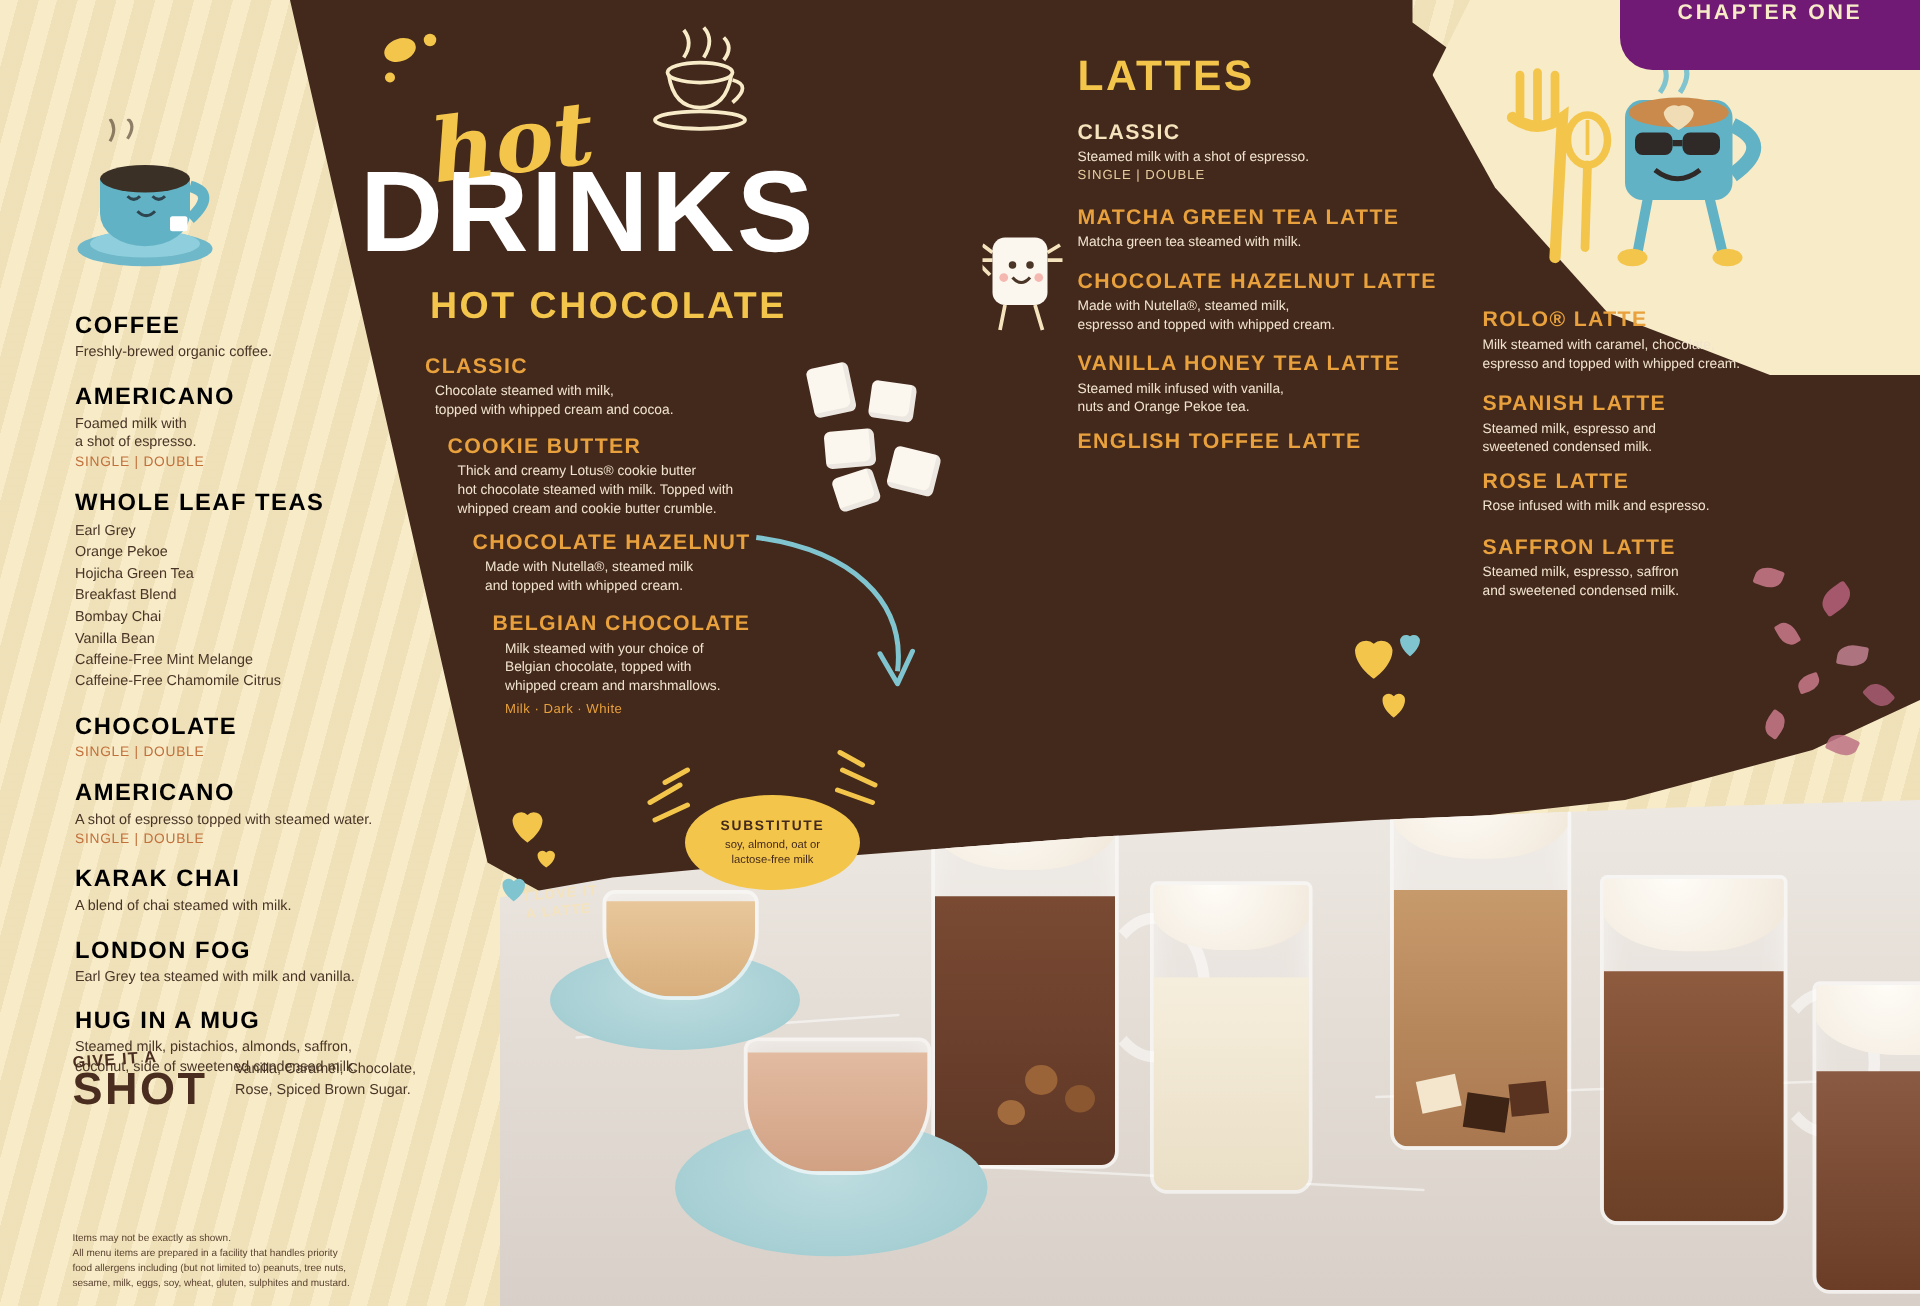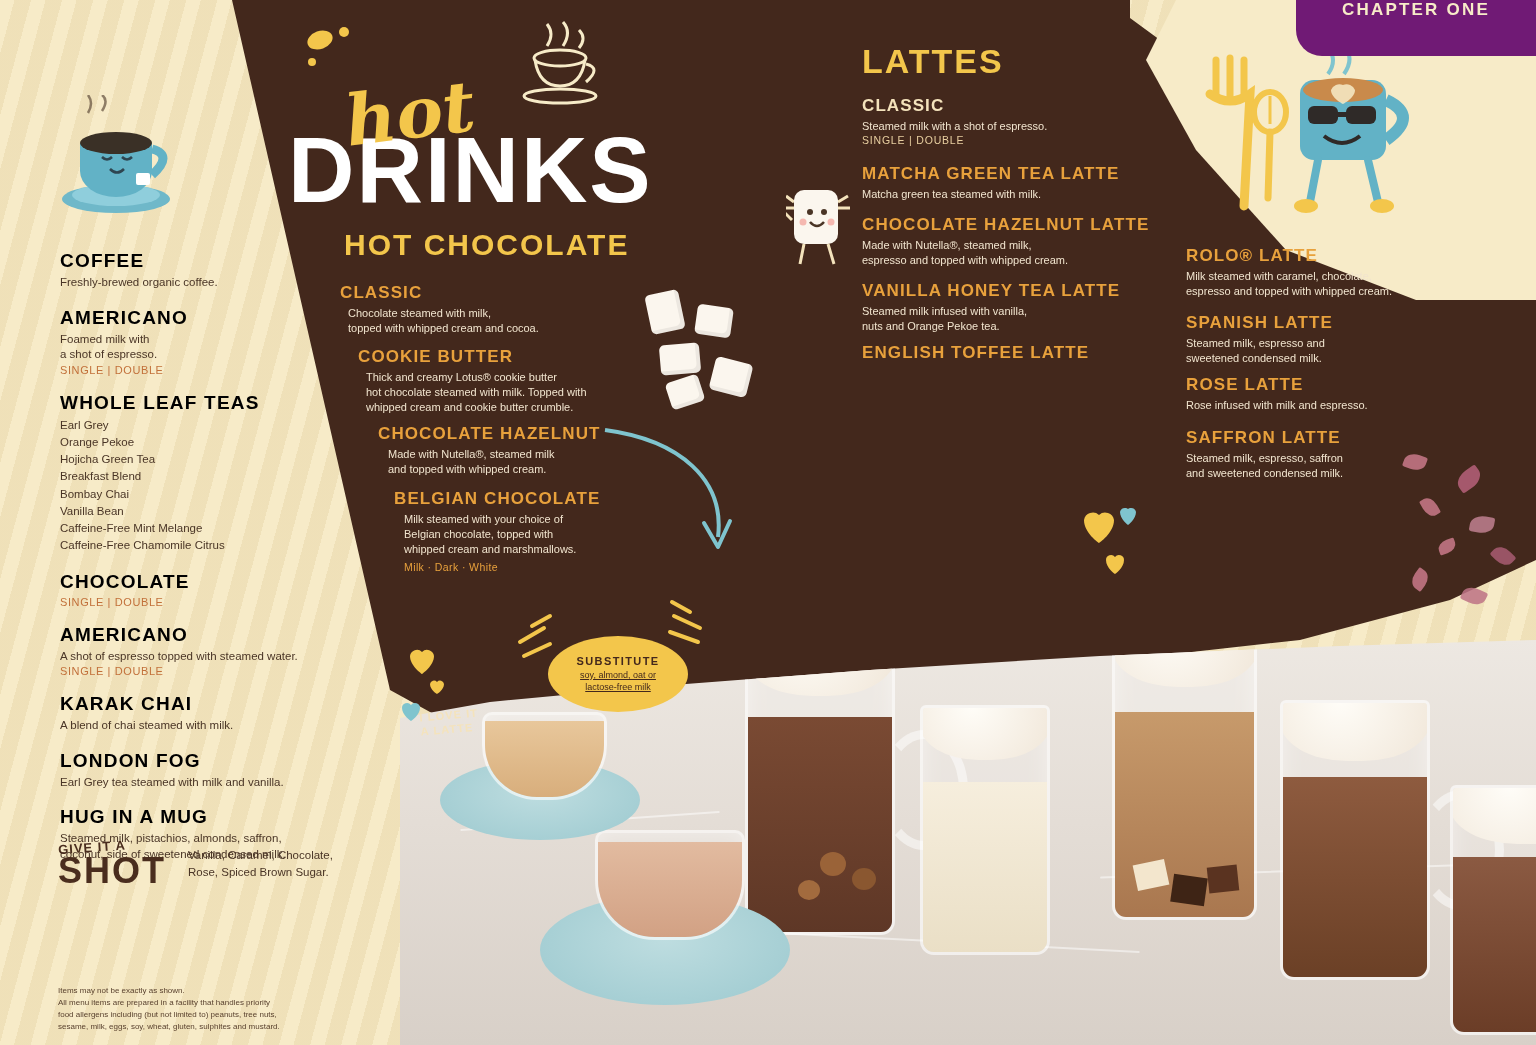--- a/index.html
+++ b/index.html
@@ -177,21 +177,21 @@
   .choices { font-size: 10.5px; color: #E8A13C; margin-top: 3px; letter-spacing: .4px; }
 
   
   .substitute {
     position: absolute; left: 548px; top: 636px; width: 140px; height: 76px;
     background: #F3C64B; border-radius: 50%; z-index: 22;
     display: flex; flex-direction: column; align-items: center; justify-content: center;
     text-align: center;
   }
   .substitute .sb-title { font-size: 11px; font-weight: bold; letter-spacing: 1.4px; color:#43281C; margin-bottom: 3px; }
-  .substitute .sb-text { font-size: 9px; color:#43281C; line-height: 1.3; text-decoration: underline; }
+  .substitute .sb-text { font-size: 9px; color:#43281C; line-height: 1.3; }
 
   .latte-love {
     position: absolute; left: 420px; top: 708px; z-index: 22;
     font-size: 11px; font-weight: bold; letter-spacing: 1.1px; color: #F4E3BC;
     line-height: 1.3; transform: rotate(-5deg);
   }
 
   
   .mallow {
     position: absolute; background: #FBF6EE; border-radius: 5px;

